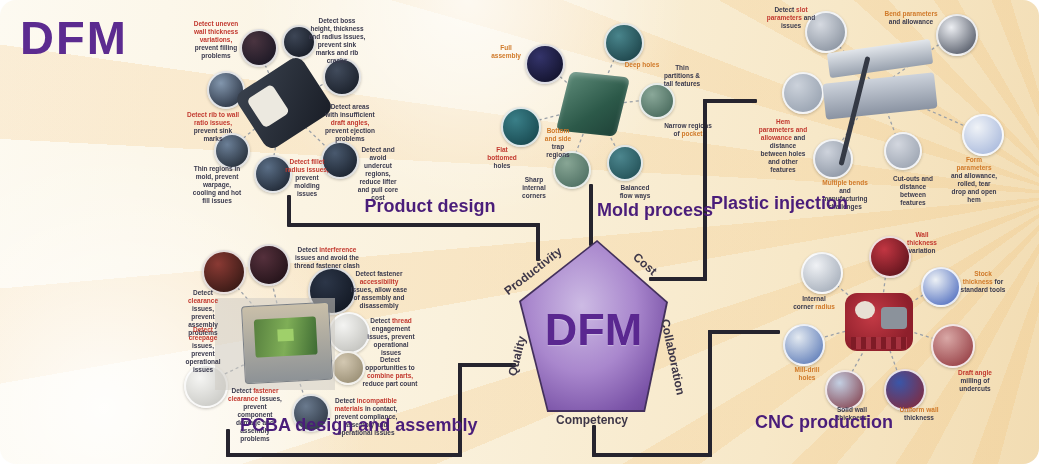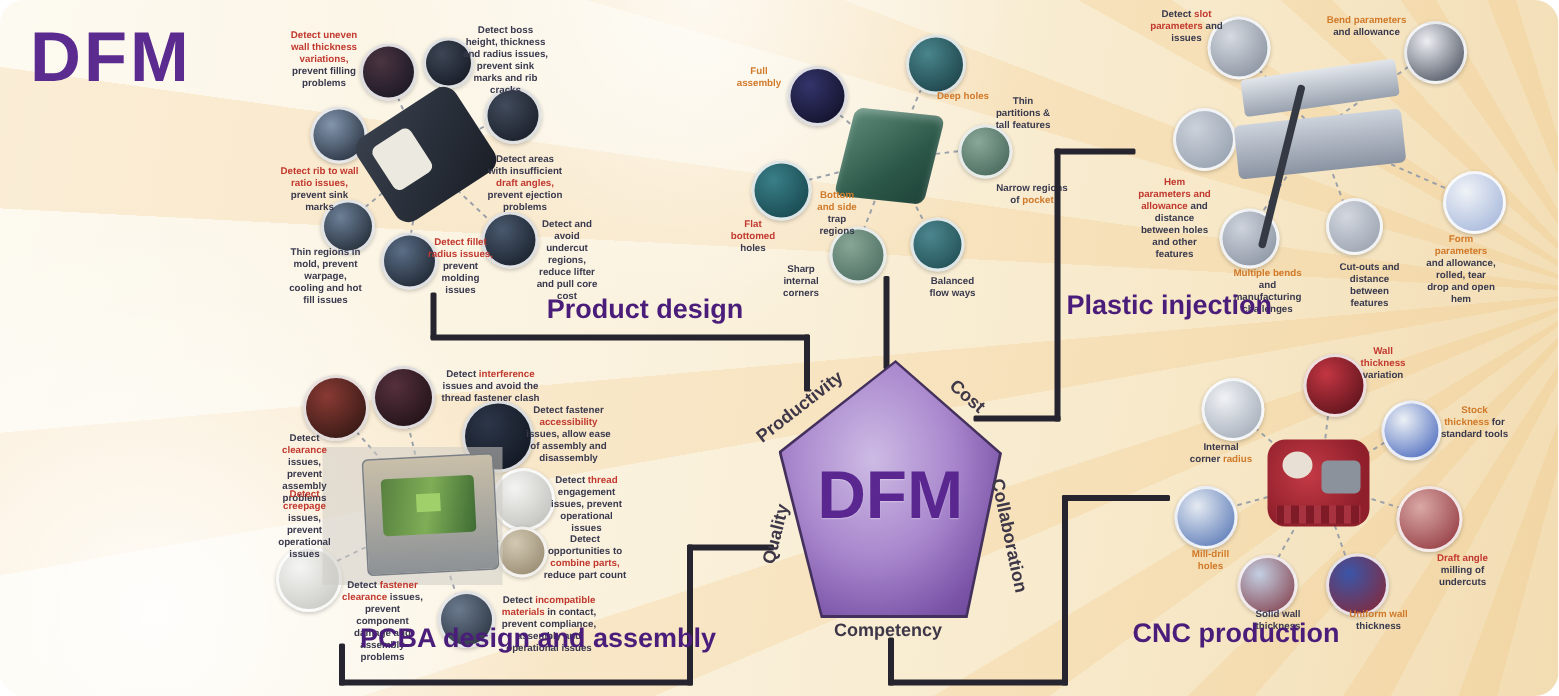--- a/index.html
+++ b/index.html
@@ -207,20 +207,21 @@
   <div class="edge-label" style="left:645px;top:264px;transform:translate(-50%,-50%) rotate(41deg);">Cost</div>
   <div class="edge-label" style="left:517px;top:356px;transform:translate(-50%,-50%) rotate(-76deg);">Quality</div>
   <div class="edge-label" style="left:673px;top:357px;transform:translate(-50%,-50%) rotate(78deg);">Collaboration</div>
   <div class="edge-label" style="left:592px;top:420px;transform:translate(-50%,-50%);">Competency</div>
 
   <div class="title">
     <div class="l1">DFM</div>
   </div>
 
   <div class="sec-label" style="left:342px;top:196px;width:176px;text-align:center;">Product design</div>
+  <div class="sec-label" style="left:597px;top:200px;">Mold process</div>
   <div class="sec-label" style="left:711px;top:193px;">Plastic injection</div>
   <div class="sec-label" style="left:240px;top:415px;width:216px;text-align:center;">PCBA design and assembly</div>
   <div class="sec-label" style="left:755px;top:412px;">CNC production</div>
 
 <div class="conn" style="left: 287px; top: 195px; width: 4px; height: 31px;"></div>
     <div class="conn" style="left: 287px; top: 223px; width: 253px; height: 4px;"></div>
     <div class="conn" style="left: 536px; top: 223px; width: 4px; height: 38px;"></div>
     <div class="conn" style="left: 589px; top: 184px; width: 4px; height: 62px;"></div>
     <div class="conn" style="left: 703px; top: 99px; width: 54px; height: 4px;"></div>
     <div class="conn" style="left: 703px; top: 99px; width: 4px; height: 182px;"></div>

